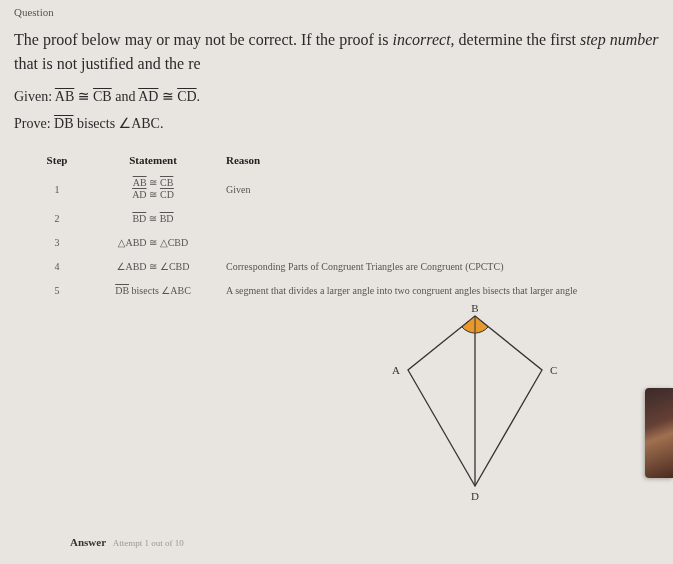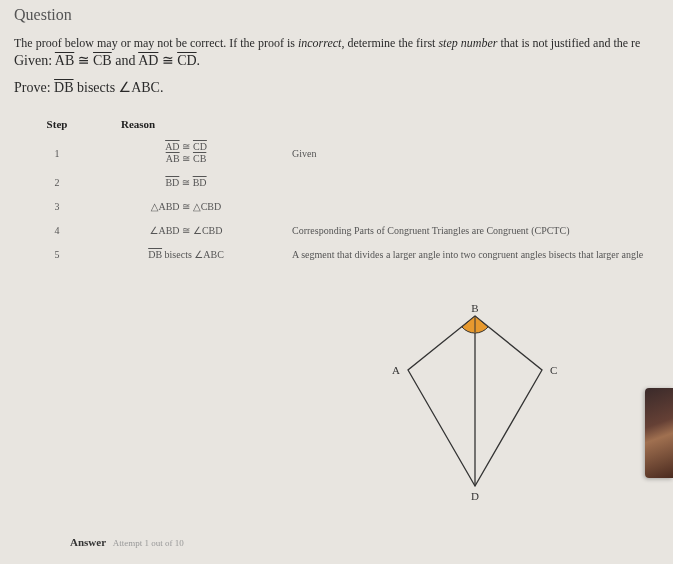--- a/index.html
+++ b/index.html
@@ -7,46 +7,46 @@
       width: 673px;
       height: 564px;
       background: #e8e5e0;
       font-family: Georgia, 'Times New Roman', serif;
       color: #2a2a2a;
       padding: 6px 14px;
       position: relative;
       overflow: hidden;
     }
     .question-label {
-      font-size: 16px;
+      font-size: 11px;
       color: #555;
       margin-bottom: 10px;
     }
     .prompt {
-      font-size: 12px;
+      font-size: 16px;
       line-height: 1.5;
+      margin-bottom: 12px;
     }
     .prompt .italic { font-style: italic; }
     .given-prove {
       font-size: 14px;
       margin-bottom: 10px;
     }
     .overline {
       text-decoration: overline;
       text-decoration-thickness: 1px;
     }
     .proof-table {
       margin-top: 22px;
       margin-left: 16px;
     }
     .proof-header, .proof-row {
       display: flex;
       align-items: center;
       font-size: 10px;
-      gap: 33px;
     }
     .proof-header {
       font-weight: bold;
       font-size: 11px;
       padding-bottom: 6px;
       color: #222;
     }
     .col-step { width: 54px; text-align: center; }
     .col-statement { width: 138px; text-align: center; }
     .col-reason { flex: 1; text-align: left; padding-left: 4px; }
@@ -92,28 +92,29 @@
   <span>Given: </span><span class="overline">AB</span><span> ≅ </span><span class="overline">CB</span><span> and </span><span class="overline">AD</span><span> ≅ </span><span class="overline">CD</span><span>.</span>
 </div>
 
 <div class="given-prove">
   <span>Prove: </span><span class="overline">DB</span><span> bisects ∠ABC.</span>
 </div>
 
 <div class="proof-table">
   <div class="proof-header">
     <div class="col-step">Step</div>
+    <div class="col-statement">Statement</div>
     <div class="col-reason">Reason</div>
   </div>
 
   <div class="proof-row two-line">
     <div class="col-step">1</div>
     <div class="col-statement statement-sub">
+      <div><span class="overline">AB</span><span> ≅ </span><span class="overline">CB</span></div>
       <div><span class="overline">AD</span><span> ≅ </span><span class="overline">CD</span></div>
-      <div><span class="overline">AB</span><span> ≅ </span><span class="overline">CB</span></div>
     </div>
     <div class="col-reason">Given</div>
   </div>
 
   <div class="proof-row">
     <div class="col-step">2</div>
     <div class="col-statement">
       <span class="overline">BD</span><span> ≅ </span><span class="overline">BD</span>
     </div>
   </div>

